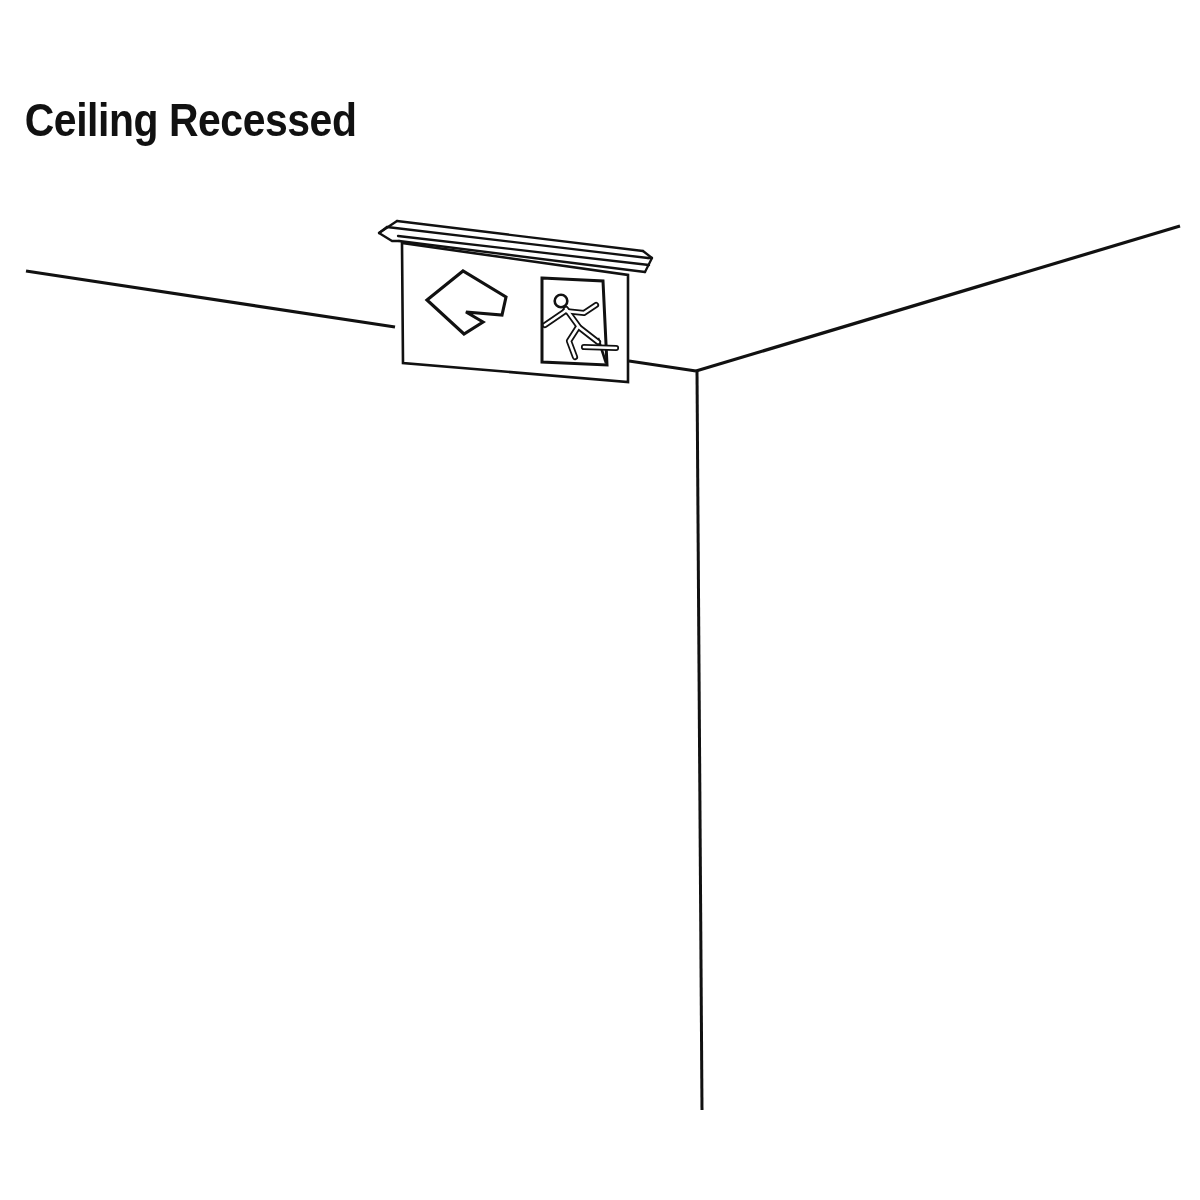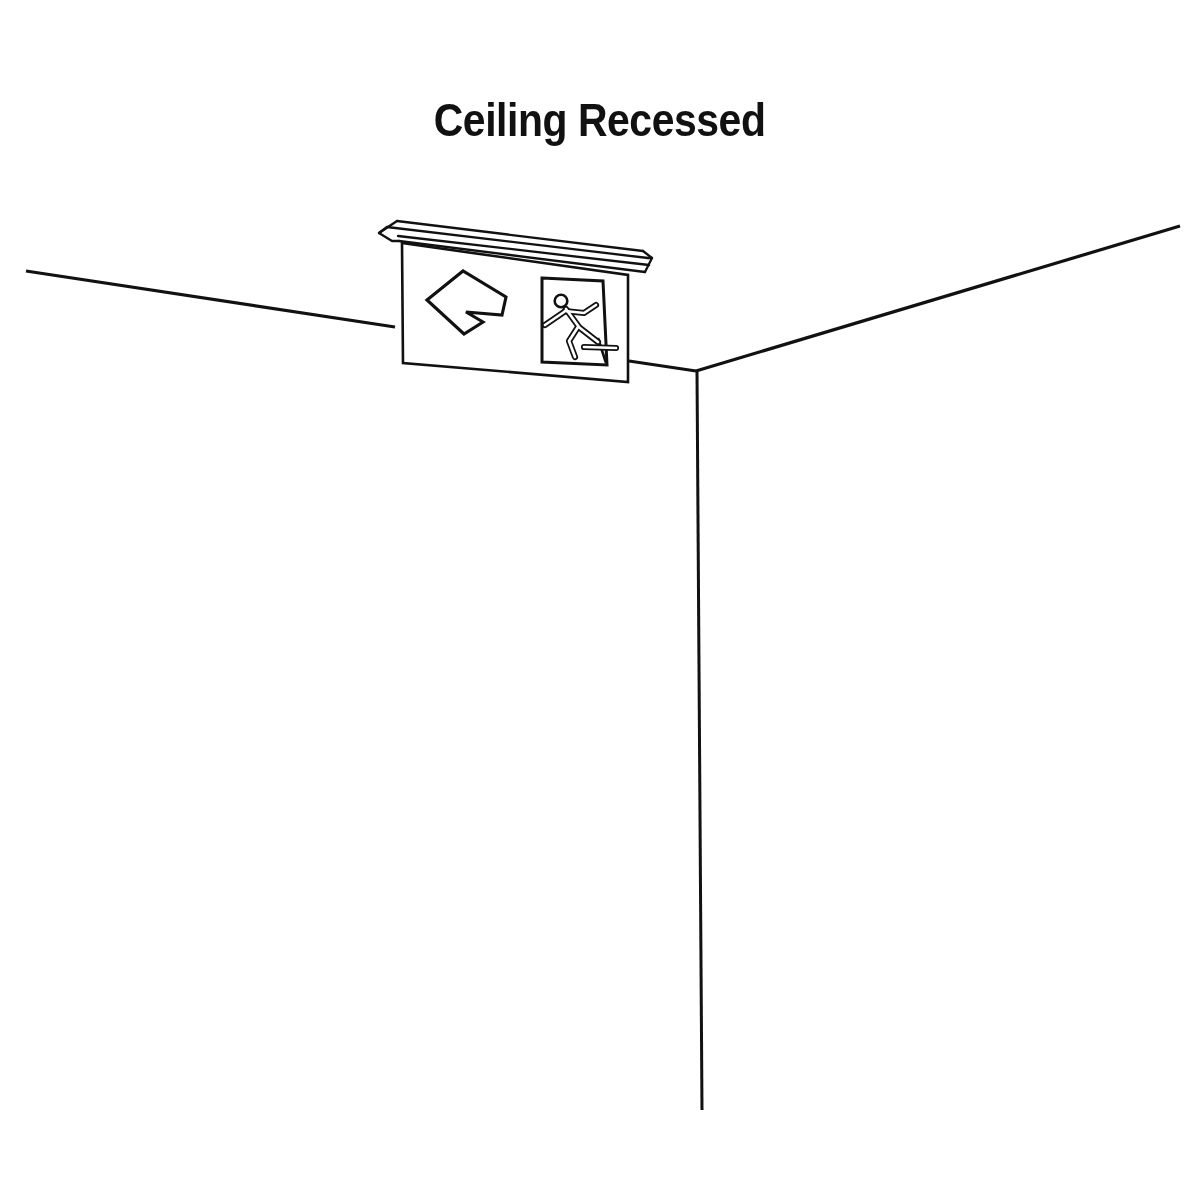--- a/index.html
+++ b/index.html
@@ -8,21 +8,21 @@
   }
   *{ margin:0; padding:0; box-sizing:border-box; }
   html,body{ width:1200px; height:1200px; background:var(--bg); overflow:hidden; }
   body{ position:relative; font-family:"Liberation Sans", sans-serif; }
 
   .page-title{
     position:absolute;
     top:92px;
     left:0;
     width:1200px;
-    text-align:center;
+    text-align:left;
     color:var(--line);
   }
   .page-title .title-text{
     display:inline-block;
     font-size:47px;
     font-weight:bold;
     letter-spacing:-0.5px;
     transform:scaleX(0.87);
     transform-origin:center;
     white-space:nowrap;

